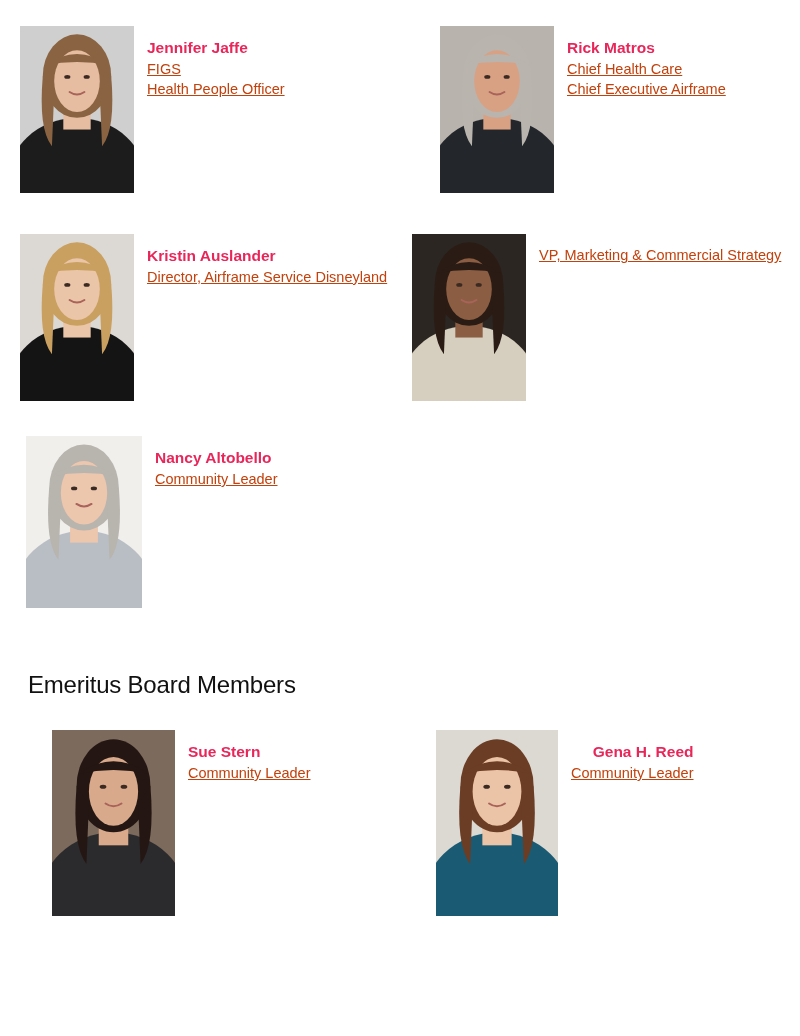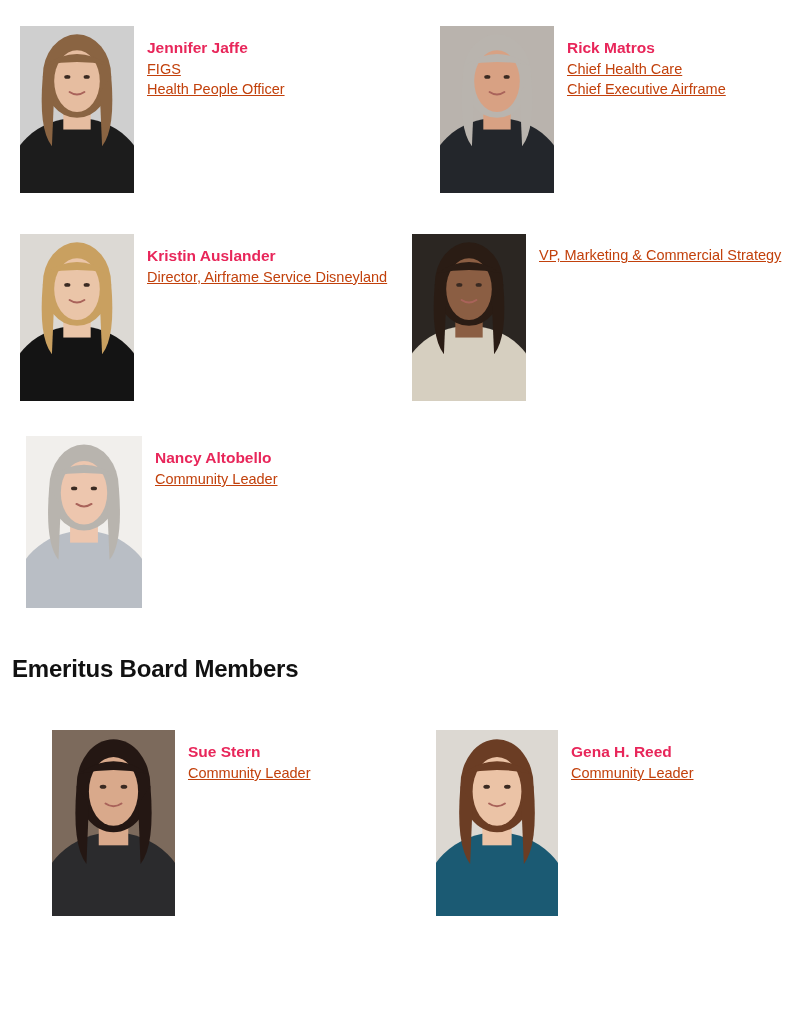--- a/index.html
+++ b/index.html
@@ -56,24 +56,24 @@
     color: #c2410c;
     margin: 0;
     white-space: nowrap;
     text-decoration: underline;
   }
   .section-heading {
     position: absolute;
     left: 12px;
     top: 655px;
     font-size: 24px;
-    font-weight: bold;
+    font-weight: normal;
     letter-spacing: -0.2px;
     color: #111;
-    margin: 0;
+    margin: 16px;
   }
 </style>
 </head>
 <body>
 
 <div class="page">
   <div class="member-grid" id="board-grid">
       <div class="member" style="left: 12px; top: 18px;">
         <div class="photo" style="width: 114px; height: 167px;">
   <svg width="114" height="167" viewBox="0 0 114 167">
@@ -215,21 +215,21 @@
     <ellipse cx="51.045" cy="56.73" rx="3.321" ry="2.046" fill="#3a2a22"></ellipse>
     <ellipse cx="71.955" cy="56.73" rx="3.321" ry="2.046" fill="#3a2a22"></ellipse>
     <path d="M 53.505 73.47 Q 61.5 79.05 69.495 73.47" stroke="#a9635a" stroke-width="2" fill="none" stroke-linecap="round"></path>
   </svg>
         </div>
         <div class="info">
           <p class="member-name">Sue Stern</p>
           <p class="member-org">Community Leader</p>
         </div>
       </div>
-      <div class="member" style="left: 428px; top: 722px;">
+      <div class="member" style="left: 428px; top: 722px; text-align: right;">
         <div class="photo" style="width: 122px; height: 186px;">
   <svg width="122" height="186" viewBox="0 0 122 186">
     <rect x="0" y="0" width="122" height="186" fill="#dcd8d2"></rect>
     <ellipse cx="61" cy="176.7" rx="75.64" ry="74.4" fill="#1b5a73"></ellipse>
     <rect x="46.36" y="74.4" width="29.279999999999998" height="40.92" fill="#ebc3a6"></rect>
     <ellipse cx="61" cy="55.8" rx="36.6" ry="46.5" fill="#6b3d24"></ellipse>
     <ellipse cx="61" cy="61.38" rx="24.400000000000002" ry="34.41" fill="#ebc3a6"></ellipse>
     <path d="M 24.4 55.8 Q 19.519999999999996 115.32 34.16 133.92
              L 36.599999999999994 74.4 Z" fill="#6b3d24"></path>
     <path d="M 97.6 55.8 Q 102.48 115.32 87.84 133.92

